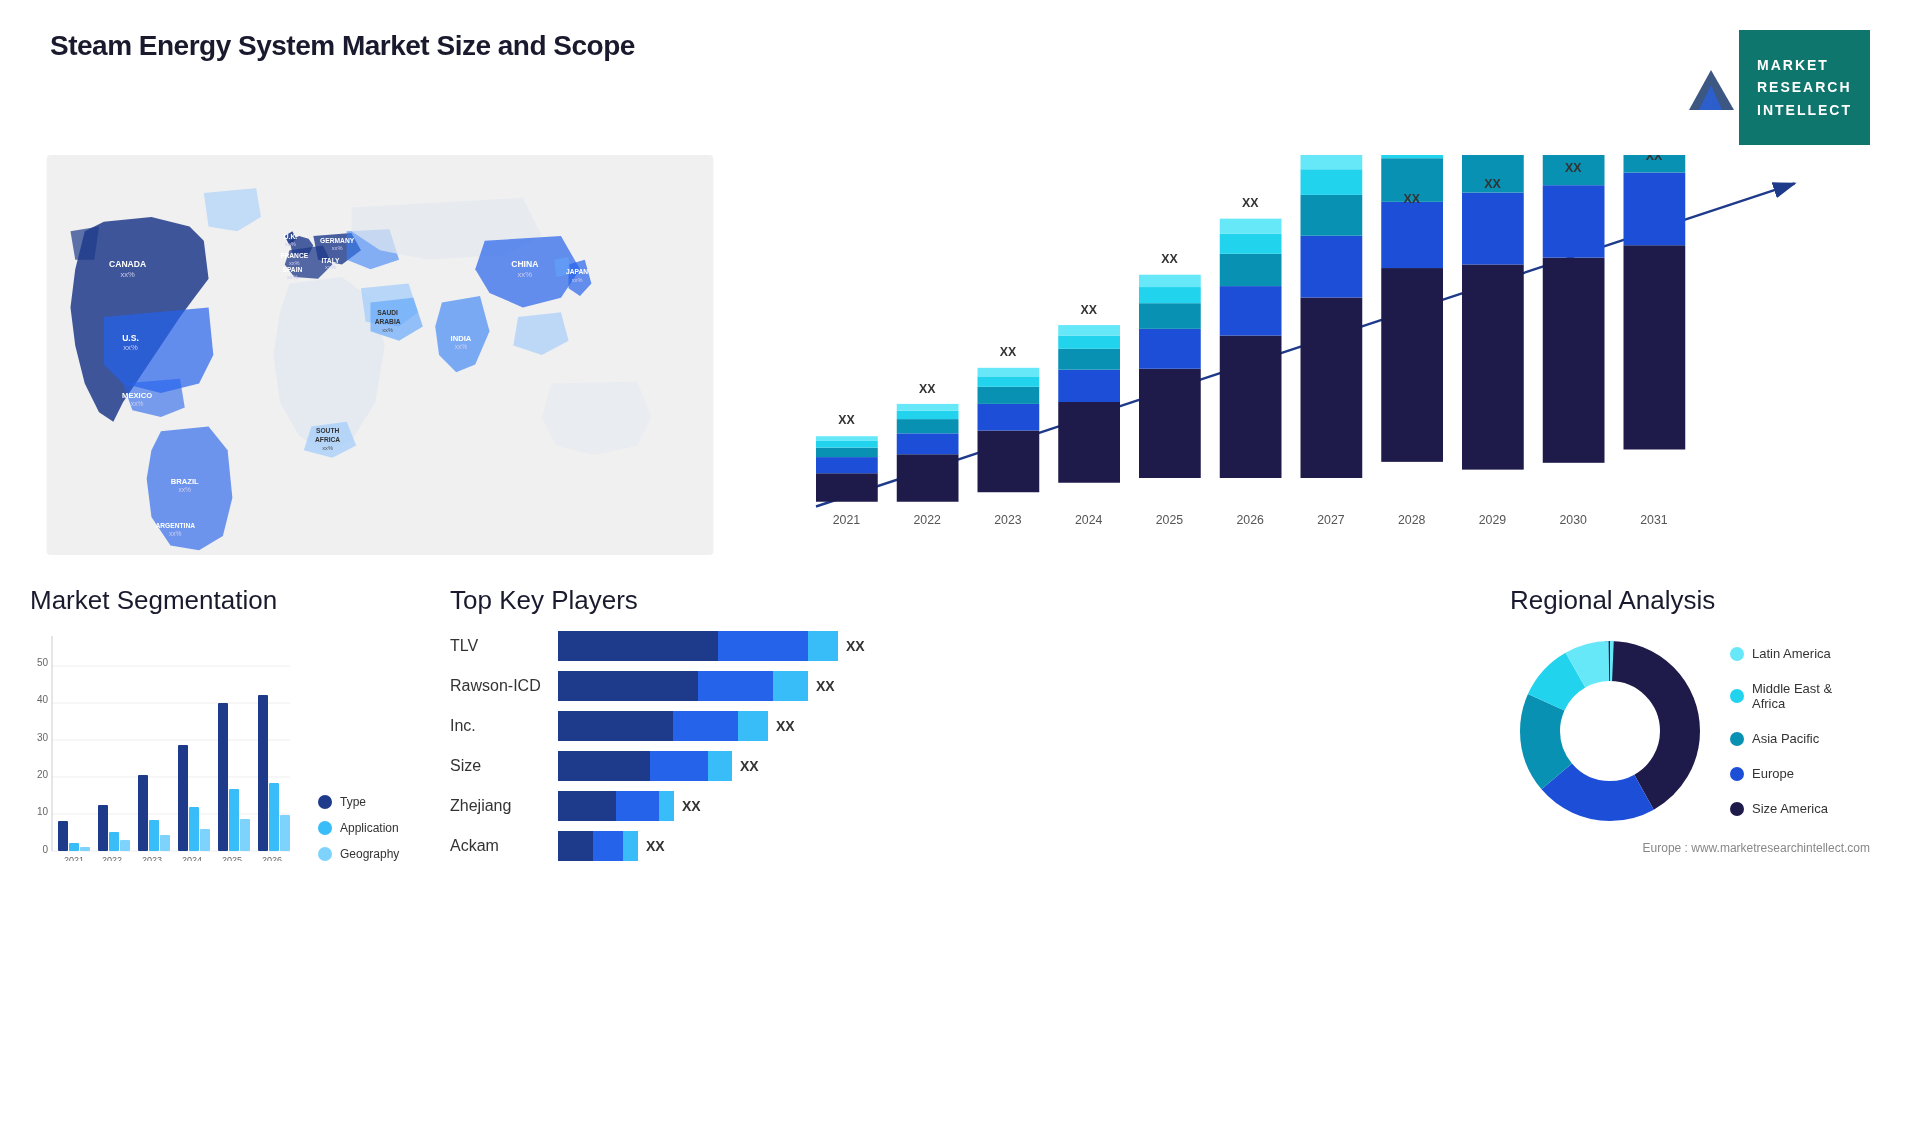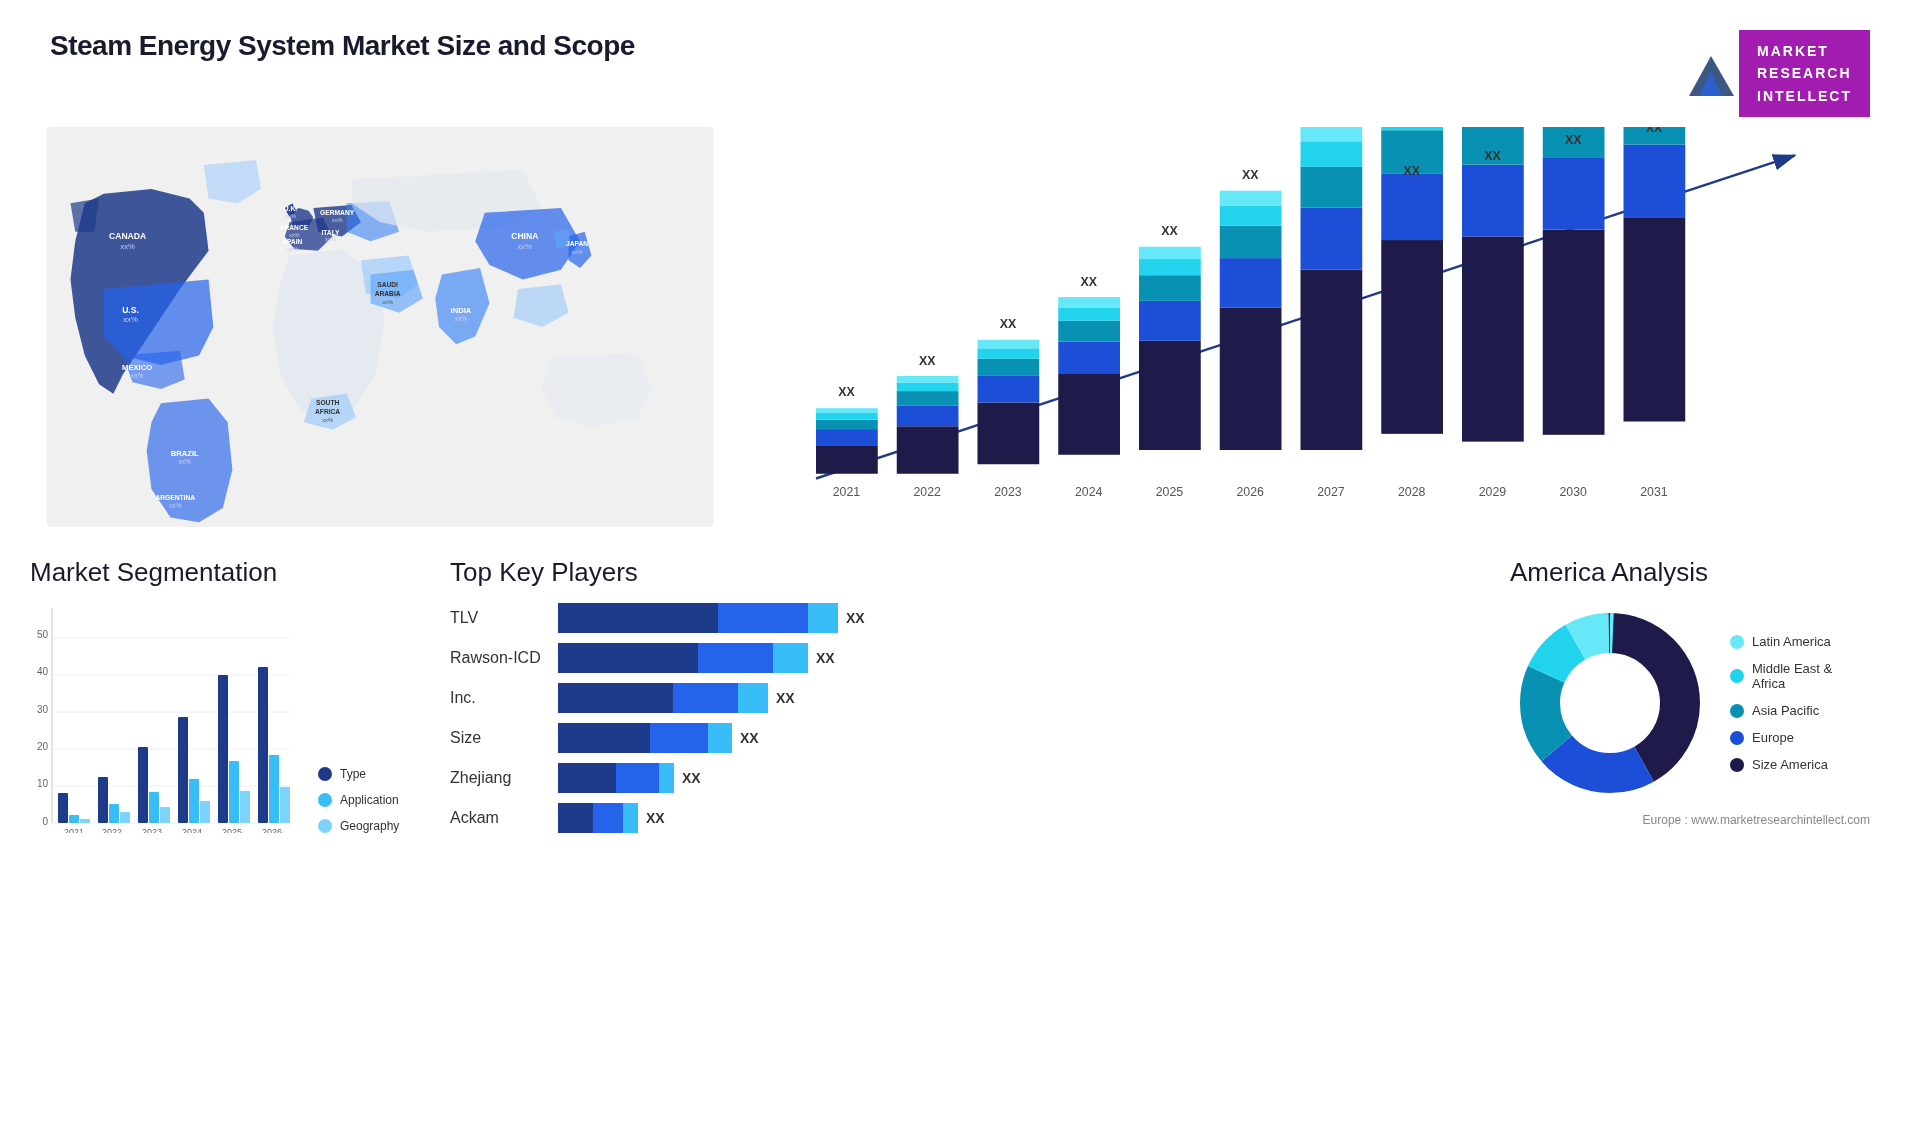--- a/index.html
+++ b/index.html
@@ -23,23 +23,23 @@
       font-size: 28px;
       font-weight: 700;
       color: #1a1a2e;
       letter-spacing: -0.5px;
     }
     .logo-container {
       display: flex;
       align-items: center;
     }
     .logo-text-block {
-      background: #a21caf;
+      background: #0f766e;
       color: #fff;
-      padding: 10px 18px;
+      padding: 24px 18px;
       font-size: 14px;
       font-weight: 800;
       letter-spacing: 2px;
       line-height: 1.6;
     }
 
     
     .content-area {
       display: flex;
       padding: 0 30px;
@@ -148,21 +148,21 @@
       flex-shrink: 0;
     }
     .donut-area {
       display: flex;
       align-items: center;
       gap: 20px;
     }
     .regional-legend {
       display: flex;
       flex-direction: column;
-      gap: 12px;
+      gap: 20px;
     }
     .regional-legend-item {
       display: flex;
       align-items: center;
       gap: 8px;
       font-size: 13px;
       color: #333;
     }
     .reg-dot {
       width: 14px;
@@ -549,21 +549,21 @@
             <div class="player-bar-segment" style="width:15px;background:#38bdf8"></div>
           </div>
           <span class="player-xx">XX</span>
         </div>
       </div>
 
     </div>
   </div>
 
   <div class="regional-section">
-    <h2 class="section-title">America Analysis</h2>
+    <h2 class="section-title">Regional Analysis</h2>
     <div class="donut-area">
       <svg width="200" height="200" viewBox="0 0 200 200">
 
         <circle cx="100" cy="100" r="70" fill="transparent" stroke="#1e1b4b" stroke-width="40" stroke-dasharray="184 251" stroke-dashoffset="0" transform="rotate(-90 100 100)"></circle>
 
         <circle cx="100" cy="100" r="70" fill="transparent" stroke="#1d4ed8" stroke-width="40" stroke-dasharray="96 339" stroke-dashoffset="-184" transform="rotate(-90 100 100)"></circle>
 
         <circle cx="100" cy="100" r="70" fill="transparent" stroke="#0891b2" stroke-width="40" stroke-dasharray="79 356" stroke-dashoffset="-280" transform="rotate(-90 100 100)"></circle>
 
         <circle cx="100" cy="100" r="70" fill="transparent" stroke="#22d3ee" stroke-width="40" stroke-dasharray="44 391" stroke-dashoffset="-359" transform="rotate(-90 100 100)"></circle>

